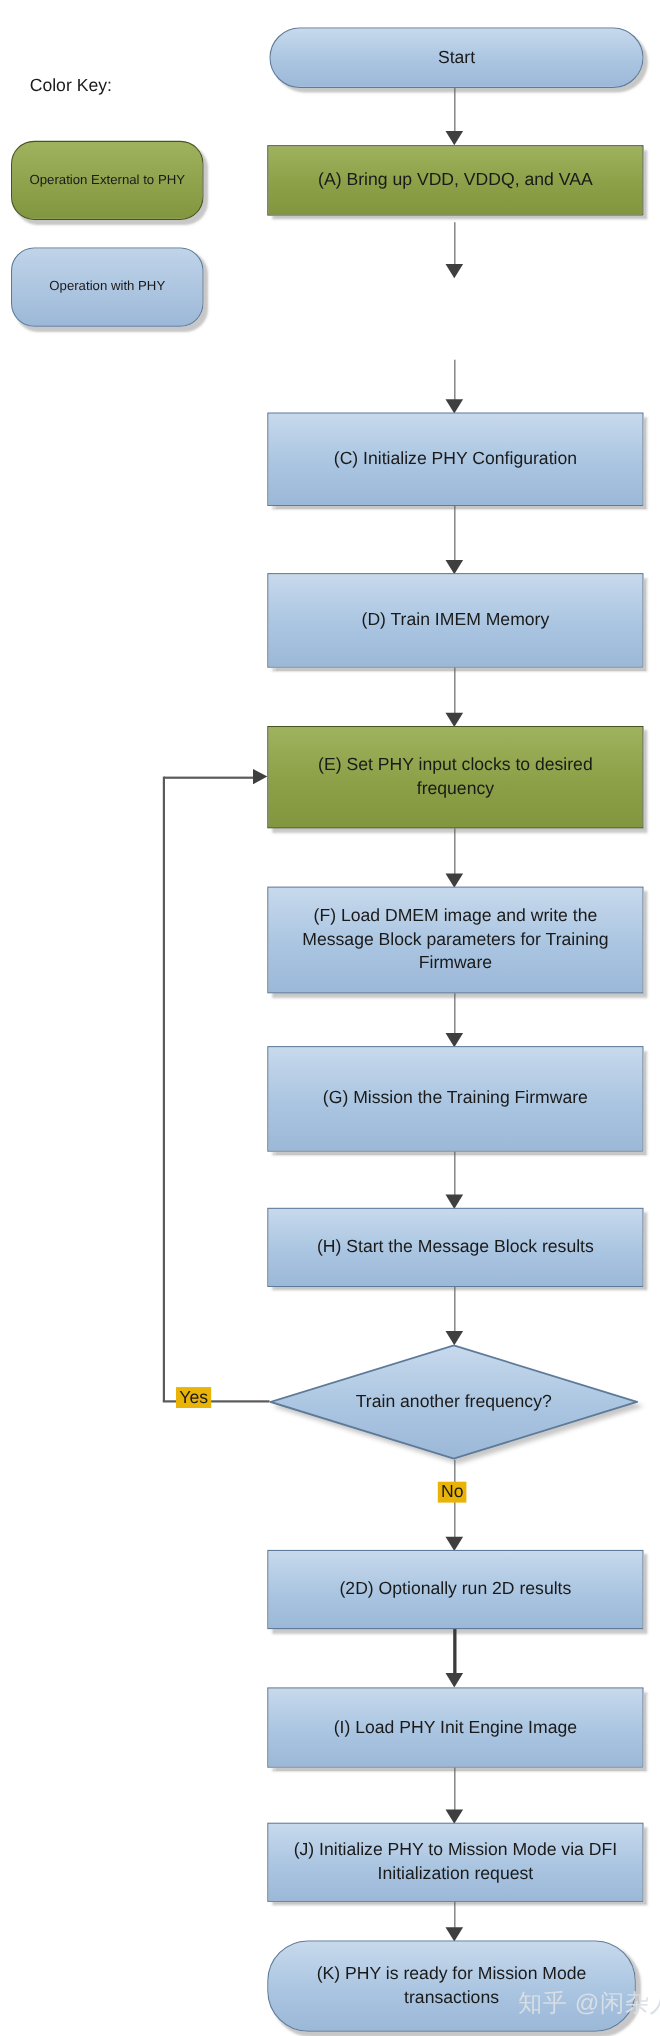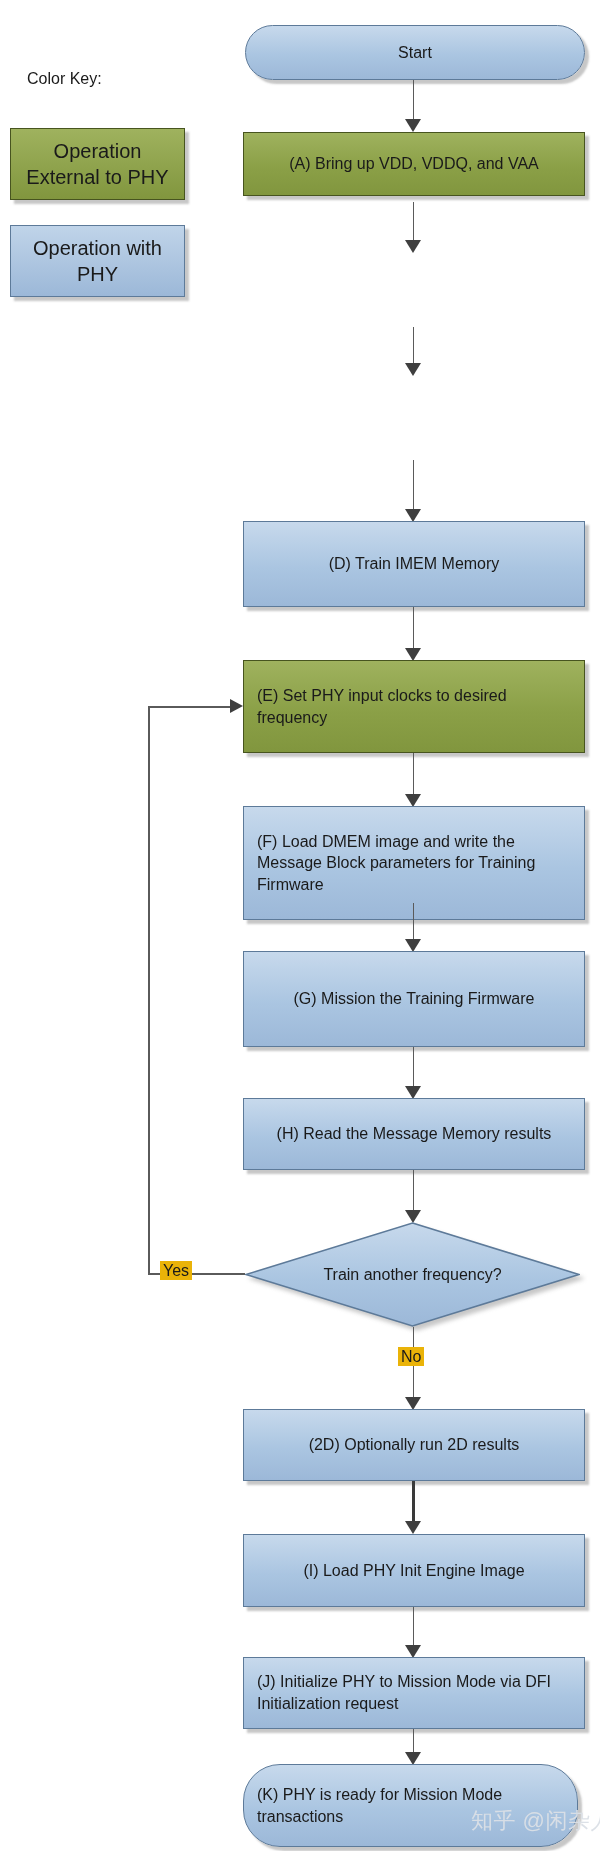--- a/index.html
+++ b/index.html
@@ -3,35 +3,36 @@
 <meta charset="utf-8">
 <style>
   html,body{margin:0;padding:0;background:#ffffff;}
   .canvas{
     position:relative;width:600px;height:1851px;background:#ffffff;overflow:hidden;
     font-family:"Liberation Sans",sans-serif;color:#1a1a1a;
   }
   
   .node{
     position:absolute;left:243px;width:342px;box-sizing:border-box;
-    display:flex;align-items:center;justify-content:center;text-align:left;
+    display:flex;align-items:center;justify-content:center;text-align:center;
     font-size:16px;line-height:1.35;padding:4px 13px;
     border:1.6px solid #5d7a99;
     box-shadow:4px 4px 2px rgba(130,130,130,0.45);
   }
   .blue{background:linear-gradient(180deg,#c7d9ec 0%,#aac5e1 55%,#9cb8d8 100%);border-color:#5d7a99;}
   .green{background:linear-gradient(180deg,#9fb25e 0%,#8ba047 55%,#81963e 100%);border-color:#47541f;}
   .oval{border-radius:40px;}
   
   .key-title{position:absolute;left:27px;top:70px;font-size:16px;}
   .key-box{
     position:absolute;left:10px;width:175px;height:72px;box-sizing:border-box;
     display:flex;align-items:center;justify-content:center;text-align:center;
-    font-size:20px;line-height:1.3;padding:2px 8px;
+    font-size:12px;line-height:1.3;padding:2px 8px;
     box-shadow:4px 4px 2px rgba(130,130,130,0.45);
+    border-radius:21px;
   }
   .key-green{border:1.6px solid #47541f;background:linear-gradient(180deg,#9fb25e,#81963e);}
   .key-blue{border:1.6px solid #5d7a99;background:linear-gradient(180deg,#c0d4e9,#9cb8d8);}
   
   .stem{position:absolute;left:412.7px;width:1.6px;background:#5a5a5a;}
   .stem.thick{left:412px;width:3px;background:#3a3a3a;}
   .ah-down{
     position:absolute;left:405px;width:0;height:0;
     border-left:8.5px solid transparent;border-right:8.5px solid transparent;
     border-top:13px solid #3f3f3f;
@@ -79,45 +80,46 @@
 
   <div class="node green" style="top:132px;height:64px;">(A) Bring up VDD, VDDQ, and VAA</div>
 
   <div class="stem" style="top:202px;height:39px;"></div>
   <div class="ah-down" style="top:240px;"></div>
 
 
   <div class="stem" style="top:327px;height:37px;"></div>
   <div class="ah-down" style="top:363px;"></div>
 
+  <div class="node blue" style="top:375px;height:85px;">(C) Initialize PHY Configuration</div>
 
   <div class="stem" style="top:460px;height:50px;"></div>
   <div class="ah-down" style="top:509px;"></div>
 
   <div class="node blue" style="top:521px;height:86px;">(D) Train IMEM Memory</div>
 
   <div class="stem" style="top:607px;height:42px;"></div>
   <div class="ah-down" style="top:648px;"></div>
 
   <div class="node green" style="top:660px;height:93px;">(E) Set PHY input clocks to desired frequency</div>
 
   <div class="stem" style="top:753px;height:42px;"></div>
   <div class="ah-down" style="top:794px;"></div>
 
-  <div class="node blue" style="top:806px;height:114px;">(F) Load DMEM image and write the Message Block parameters for Training Firmware</div>
+  <div class="node blue" style="top:806px;height:97px;">(F) Load DMEM image and write the Message Block parameters for Training Firmware</div>
 
   <div class="stem" style="top:903px;height:37px;"></div>
   <div class="ah-down" style="top:939px;"></div>
 
   <div class="node blue" style="top:951px;height:96px;">(G) Mission the Training Firmware</div>
 
   <div class="stem" style="top:1047px;height:40px;"></div>
   <div class="ah-down" style="top:1086px;"></div>
 
-  <div class="node blue" style="top:1098px;height:72px;">(H) Read the Message Memory results</div>
+  <div class="node blue" style="top:1098px;height:72px;">(H) Start the Message Block results</div>
 
   <div class="stem" style="top:1170px;height:41px;"></div>
   <div class="ah-down" style="top:1210px;"></div>
 
   <div class="diamond-wrap">
     <svg width="335" height="105" viewBox="0 0 335 105">
       <defs>
         <linearGradient id="dg" x1="0" y1="0" x2="0" y2="1">
           <stop offset="0" stop-color="#c7d9ec"></stop>
           <stop offset="0.55" stop-color="#aac5e1"></stop>

